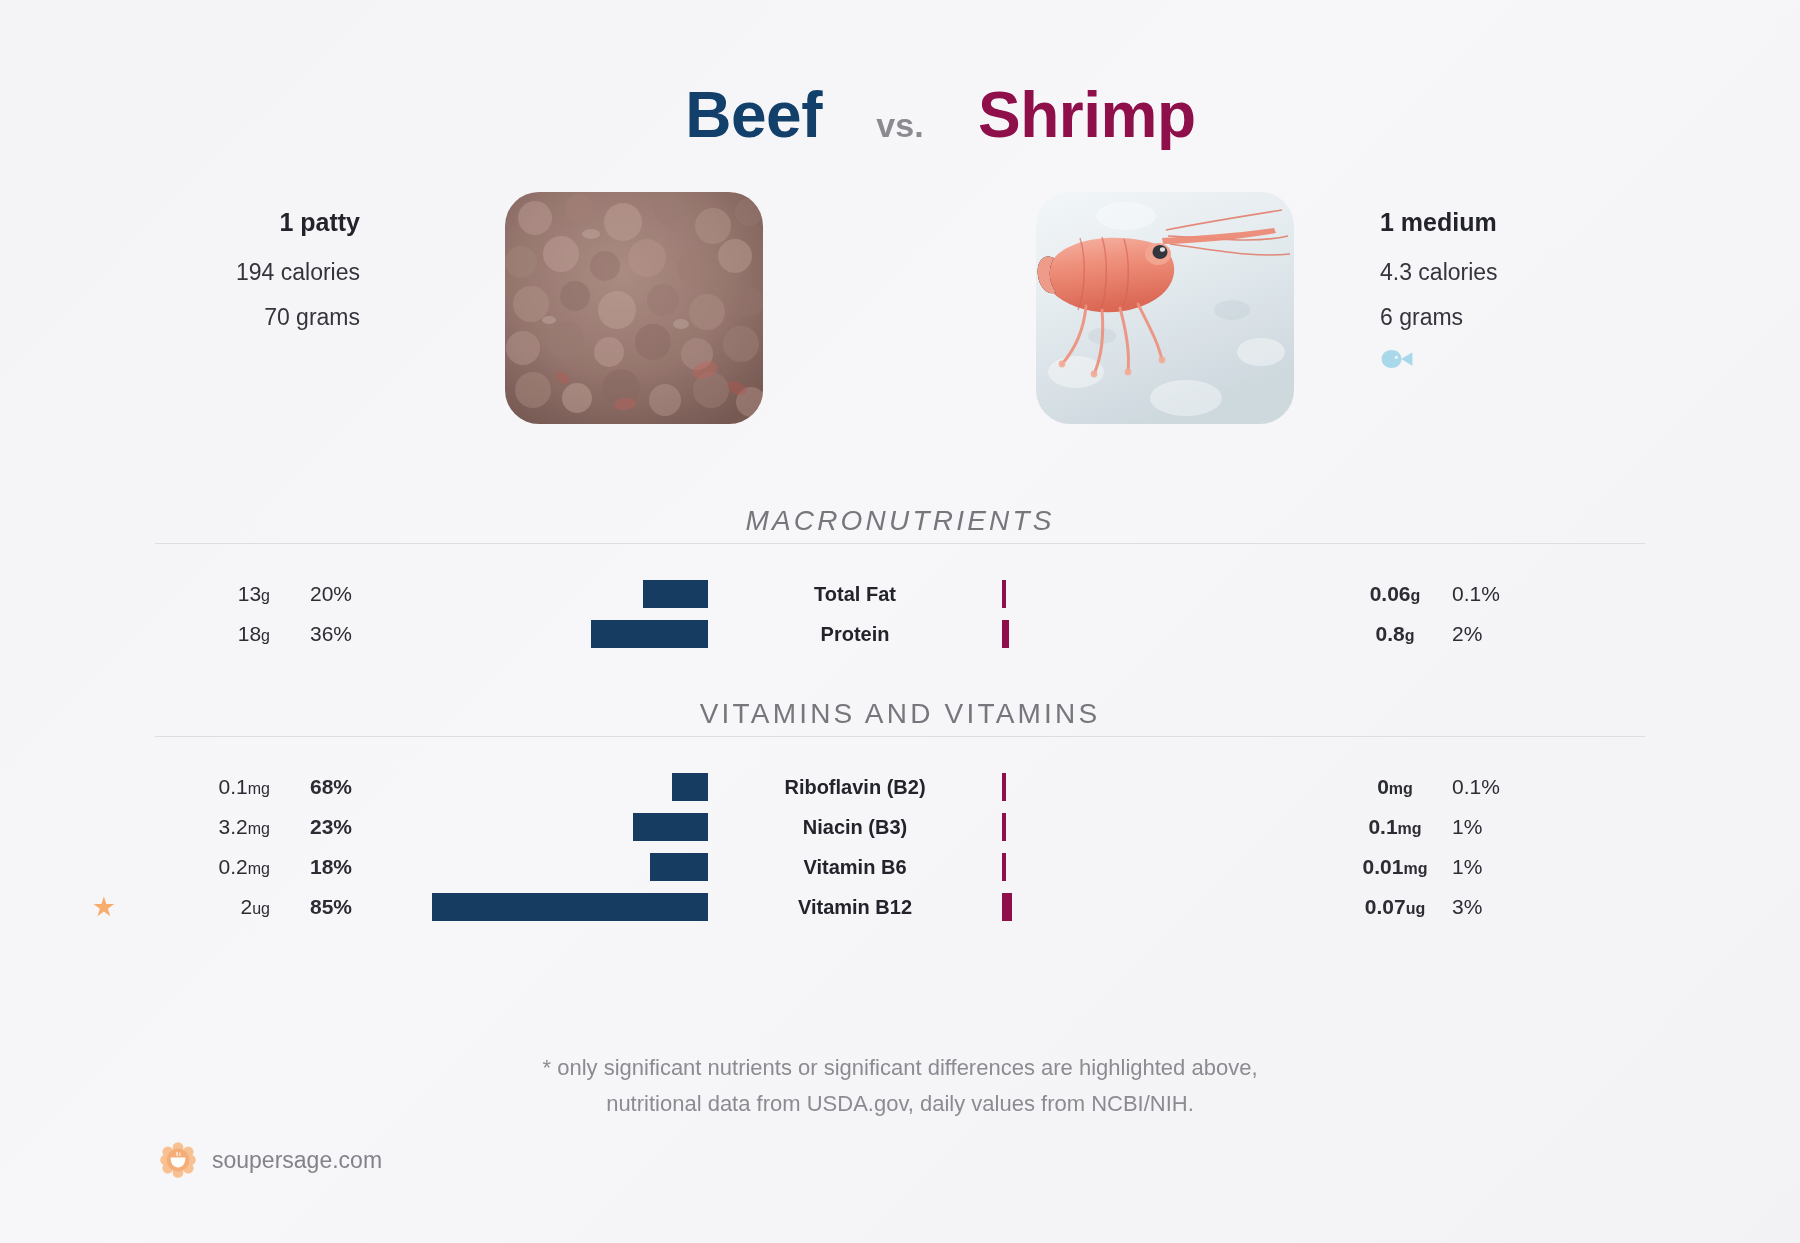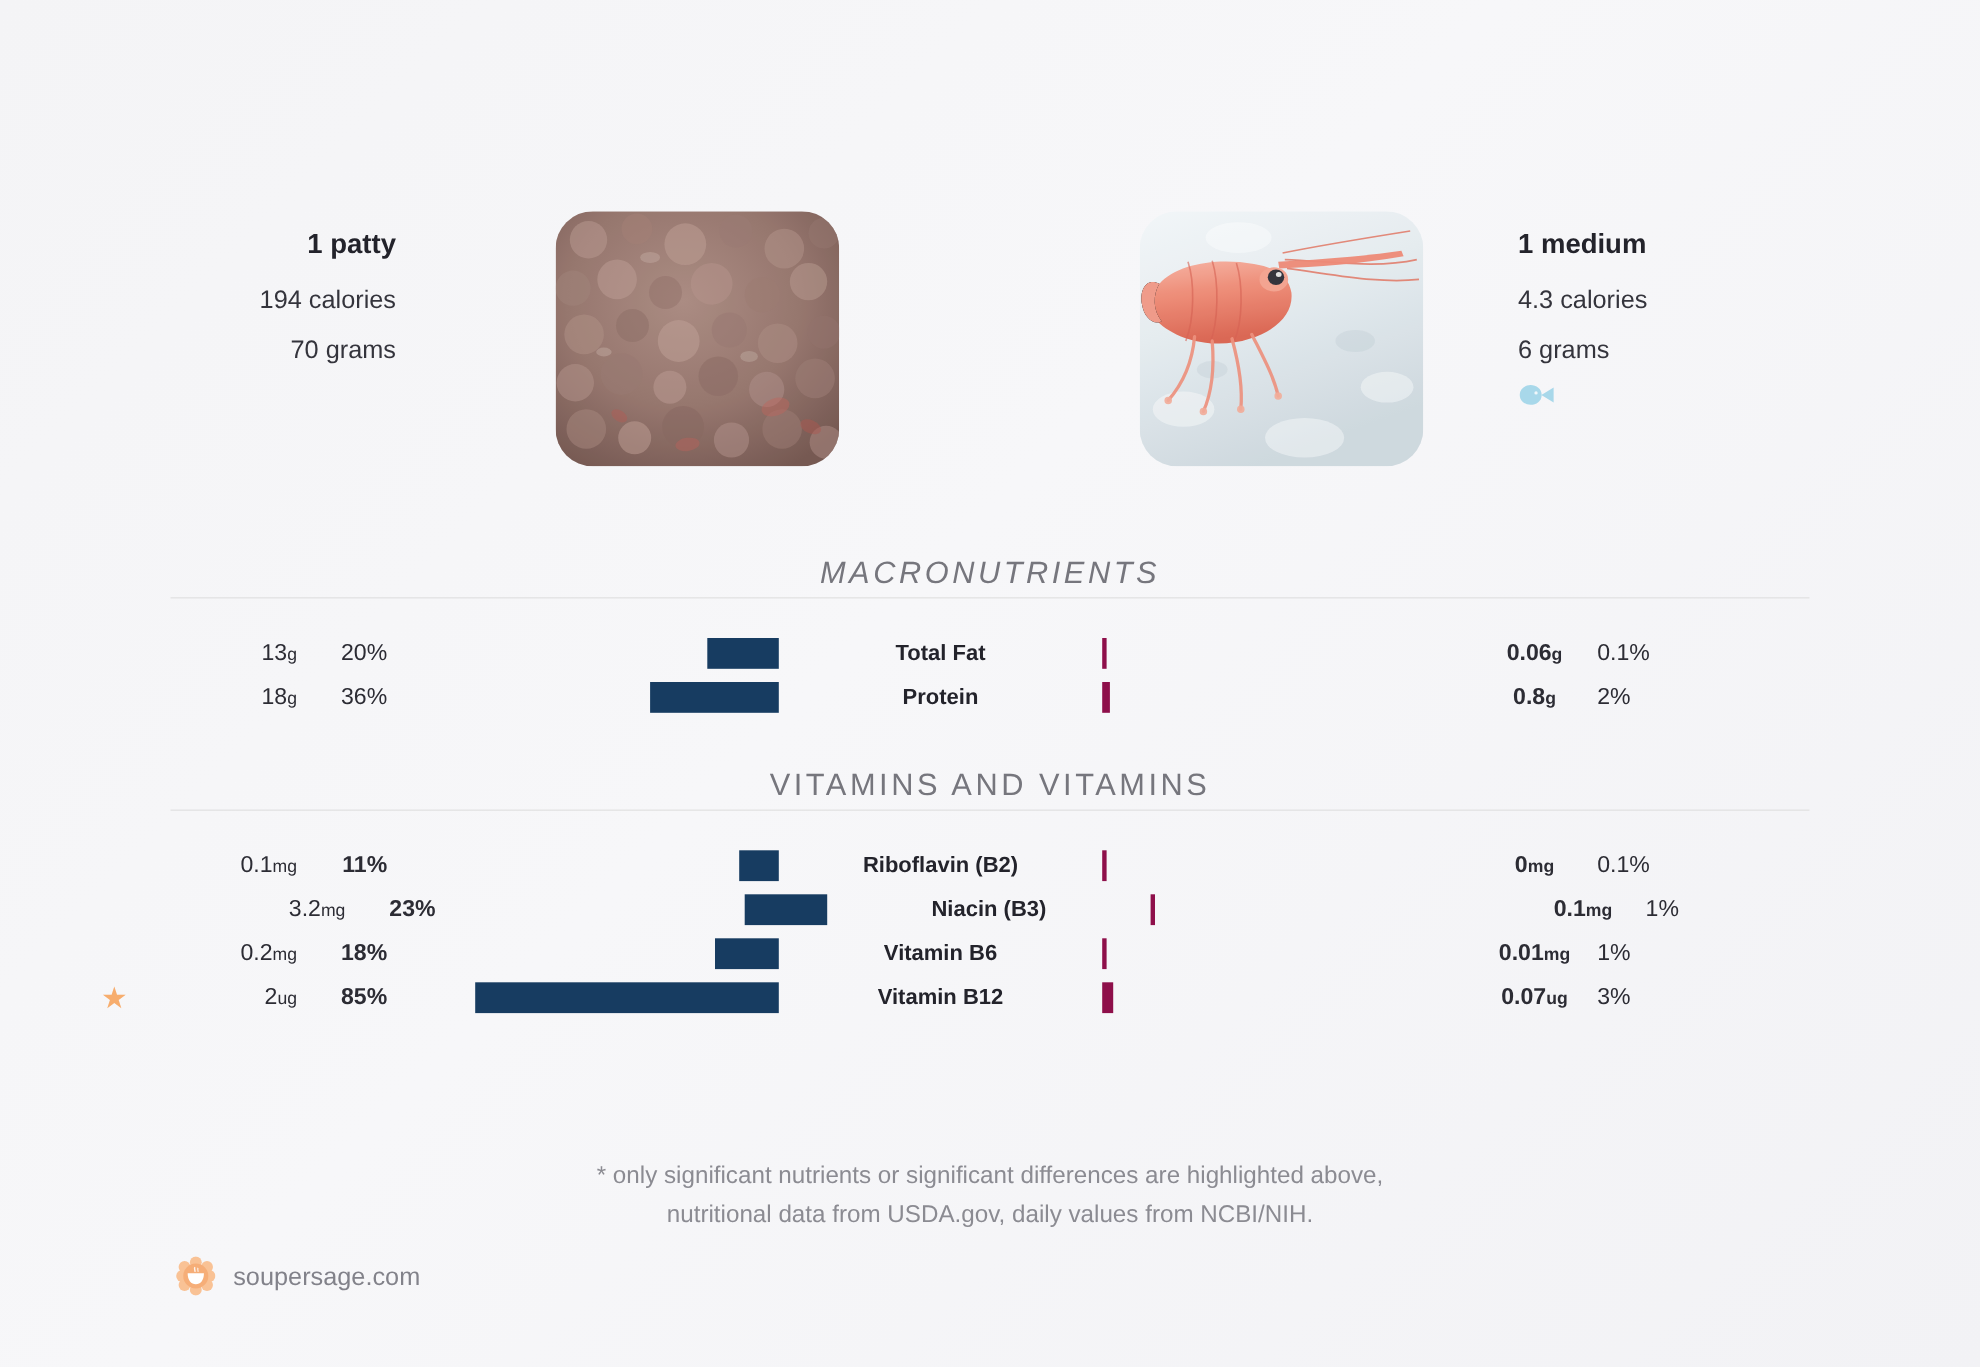--- a/index.html
+++ b/index.html
@@ -170,20 +170,25 @@
     gap: 16px;
   }
   .footer-logo { width: 36px; height: 36px; }
   .footer-text { font-size: 23px; color: #82828a; font-weight: 300; text-align: right; }
 </style>
 </head>
 <body>
 
 <div id="page">
 
+  <div class="title-row">
+    <div class="title-left" style="color: rgb(18, 64, 107);">Beef</div>
+    <div class="title-vs">vs.</div>
+    <div class="title-right" style="color: rgb(142, 15, 74);">Shrimp</div>
+  </div>
 
   <div class="serving left">
     <div class="serving-name">1 patty</div>
     <div class="serving-cal">194 calories</div>
     <div class="serving-grams">70 grams</div>
   </div>
 
   <div class="photo left">
     <svg viewBox="0 0 258 232" preserveAspectRatio="xMidYMid slice">
       <defs>
@@ -356,32 +361,32 @@
           <div class="c-ramt">0.8<span class="unit">g</span></div>
           <div class="c-rpct">2%</div>
         </div>
       </div>
       <div class="section-head" style="top: 698px;">VITAMINS AND VITAMINS</div>
       <div class="section-rule" style="top: 736px;"></div>
       <div class="rows" style="top: 767px;">
         <div class="row" style="height: 40px;">
           <div class="c-star"></div>
           <div class="c-lamt">0.1<span class="unit">mg</span></div>
-          <div class="c-lpct bold">11%</div>
+          <div class="c-lpct bold">68%</div>
           <div class="c-lbar">
             <div class="bar left" style="width: 35.75px;"></div>
           </div>
           <div class="c-label">Riboflavin (B2)</div>
           <div class="c-rbar">
             <div class="bar right" style="width: 4px;"></div>
           </div>
           <div class="c-ramt">0<span class="unit">mg</span></div>
           <div class="c-rpct">0.1%</div>
         </div>
-        <div class="row" style="height: 40px; padding-left: 44px;">
+        <div class="row" style="height: 40px;">
           <div class="c-star"></div>
           <div class="c-lamt">3.2<span class="unit">mg</span></div>
           <div class="c-lpct bold">23%</div>
           <div class="c-lbar">
             <div class="bar left" style="width: 74.75px;"></div>
           </div>
           <div class="c-label">Niacin (B3)</div>
           <div class="c-rbar">
             <div class="bar right" style="width: 4px;"></div>
           </div>

